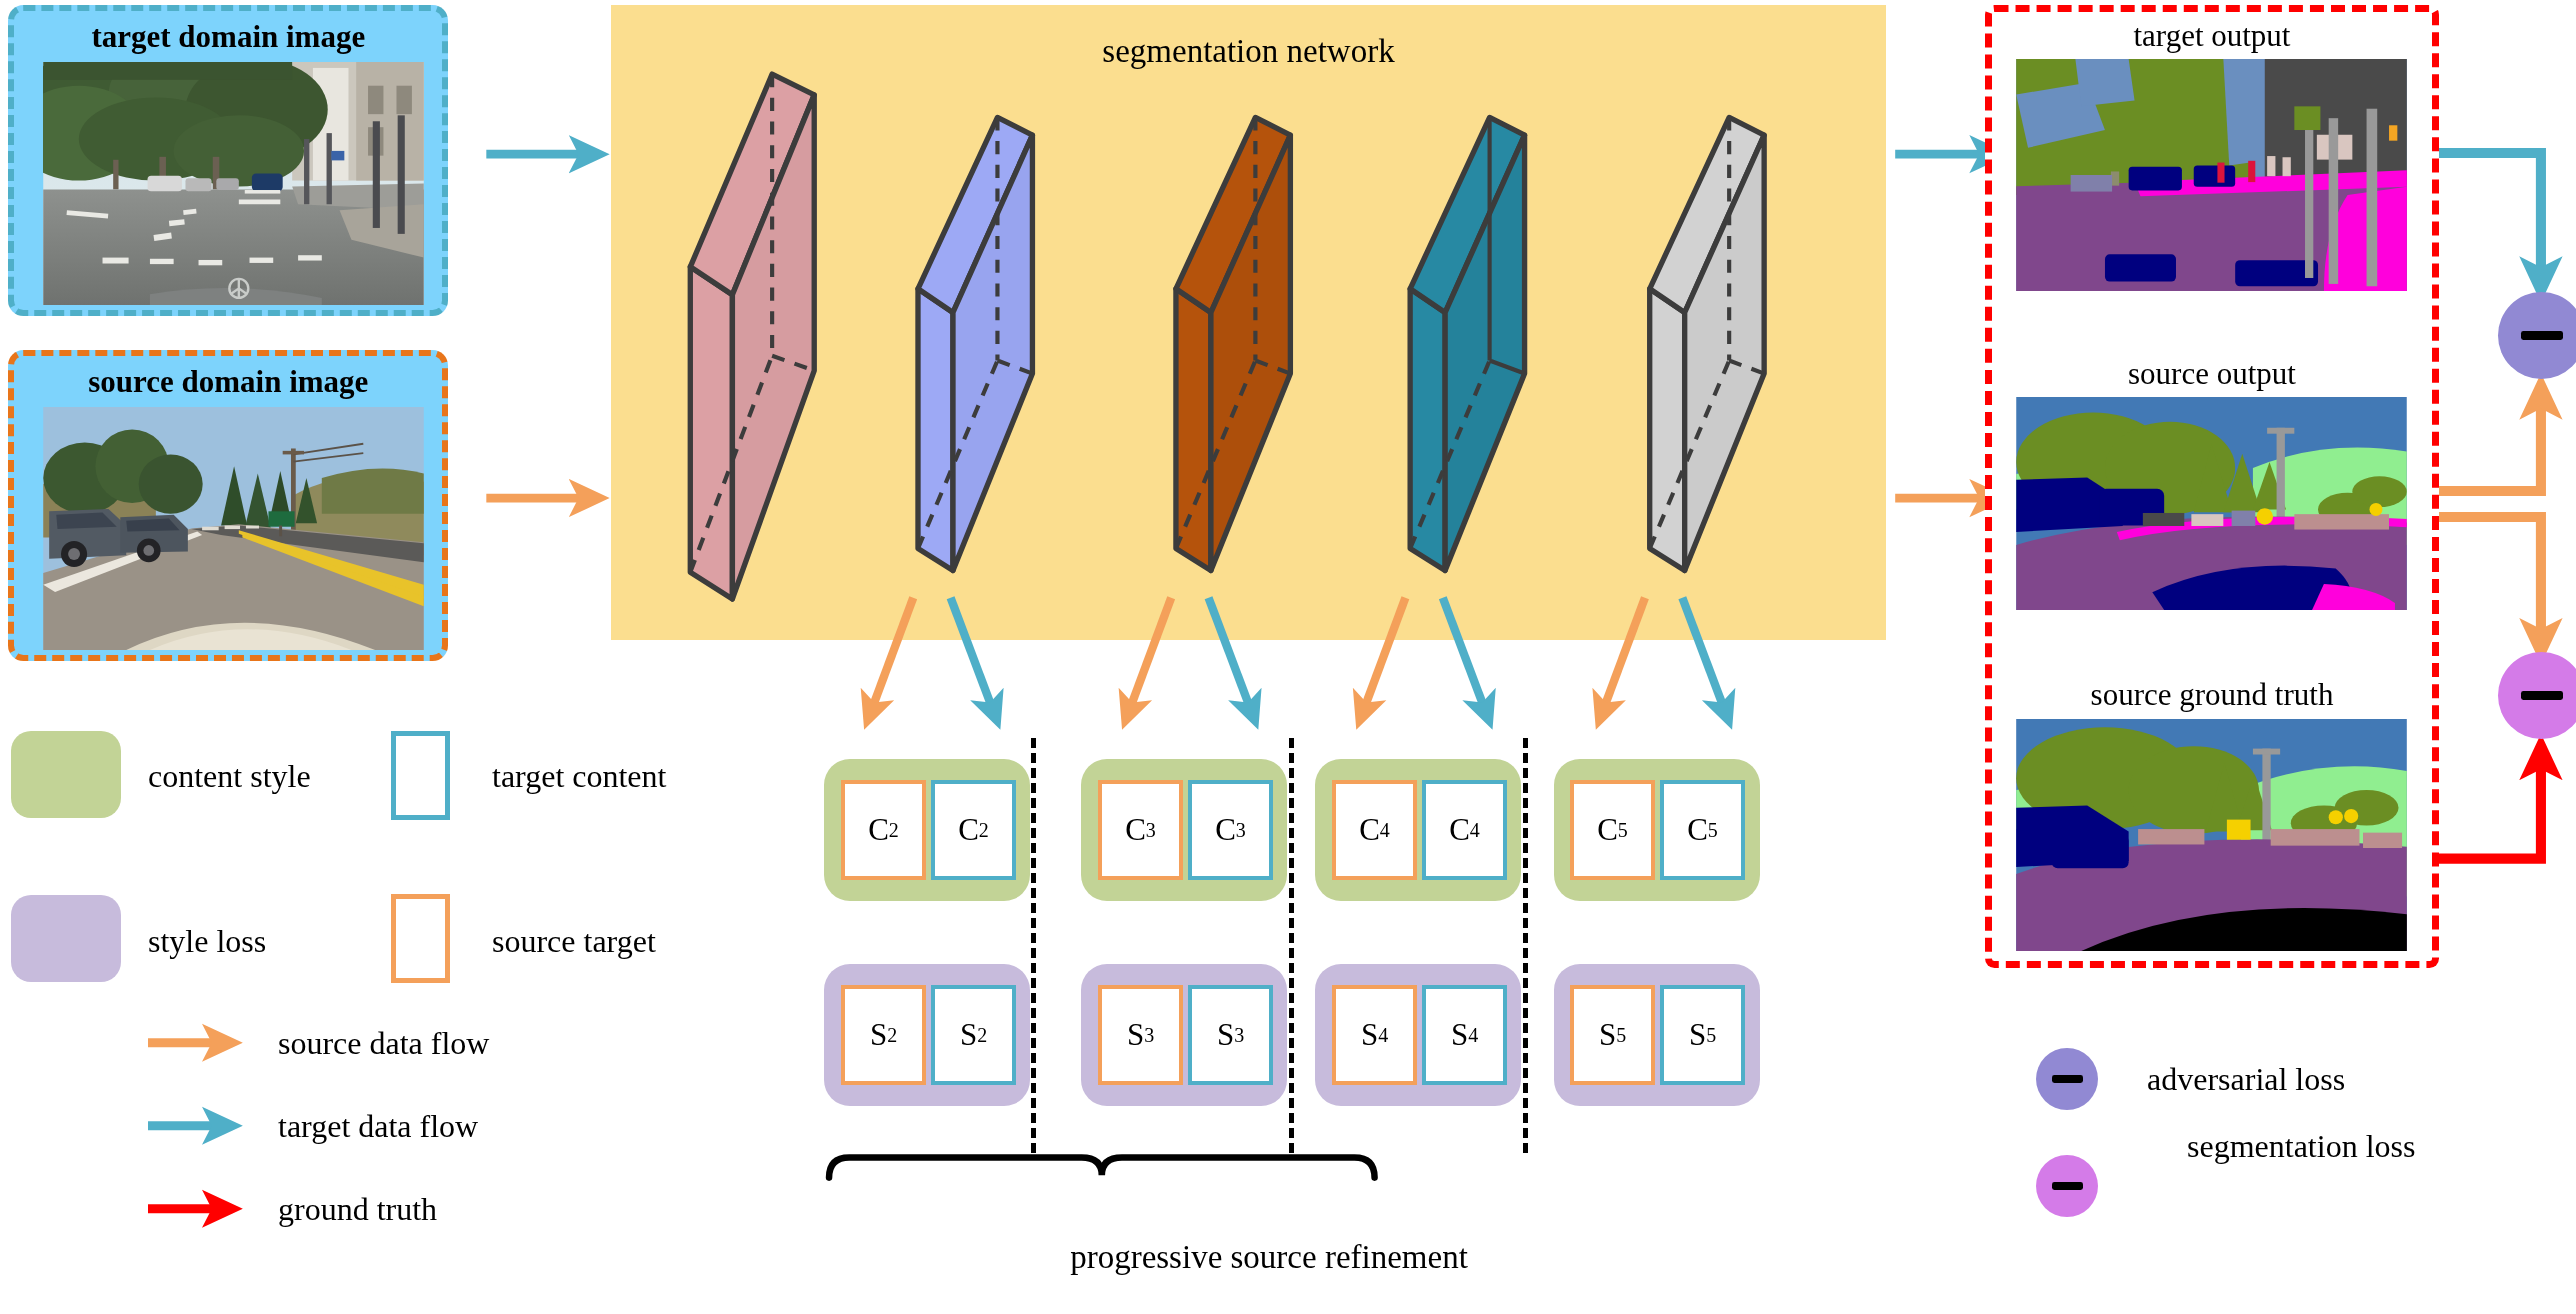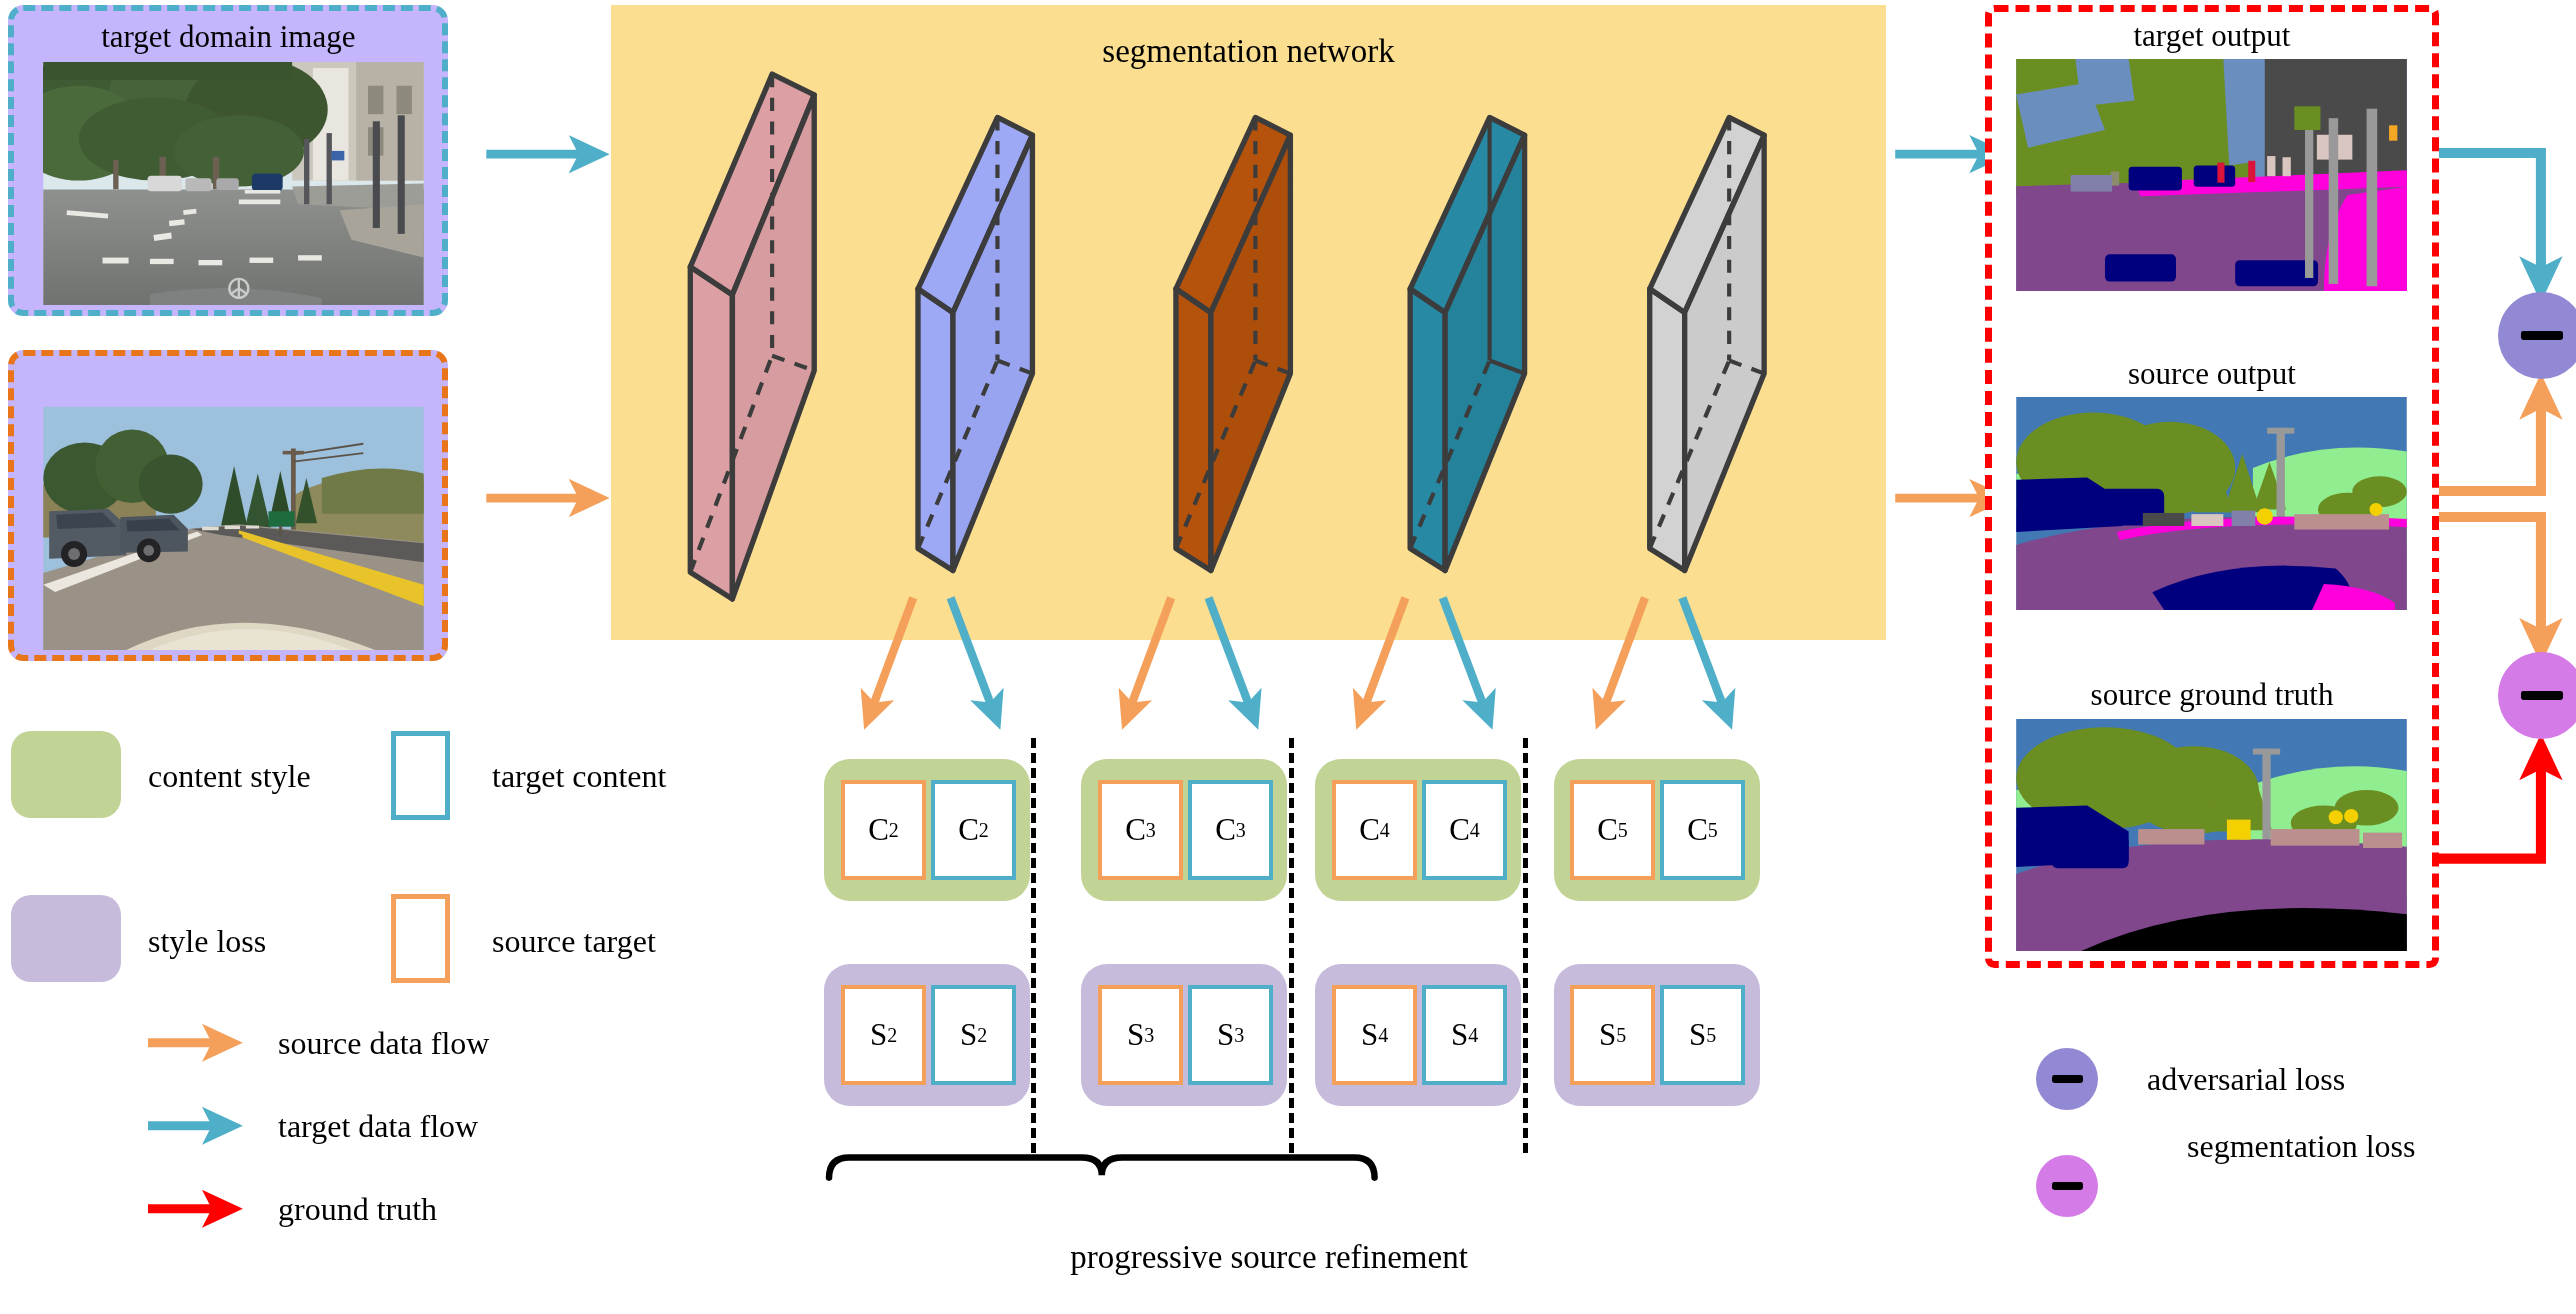--- a/index.html
+++ b/index.html
@@ -3,21 +3,21 @@
 <meta charset="utf-8">
 <style>
   html,body{margin:0;padding:0;background:#fff;}
   body{width:2576px;height:1314px;position:relative;overflow:hidden;
        font-family:"Liberation Serif", serif;color:#000;}
   .abs{position:absolute;}
   .cap{font-family:"Liberation Serif", serif;font-size:31px;color:#000;
        white-space:nowrap;text-align:center;}
 
   
-  .panel{position:absolute;box-sizing:border-box;background:#c4b5fd;}
+  .panel{position:absolute;box-sizing:border-box;background:#7dd3fc;font-weight:bold;}
   .panel.target{border:6.5px dashed #4FAFC8;border-radius:15.4px;}
   .panel.source{border:6.5px dashed #E8751A;border-radius:15.4px;}
   .panel .cap{position:absolute;left:0;right:0;}
   .photo{position:absolute;overflow:hidden;}
 
   
   #net-panel{background:#FBDE8F;}
   #net-title{position:absolute;left:0;right:0;text-align:center;font-size:33px;}
 
   
@@ -126,20 +126,21 @@
       </g>
 
       <path d="M180,392 Q320,368 470,398 L470,410 L180,410 Z" fill="#7e8180"></path>
       <circle cx="330" cy="382" r="16" fill="none" stroke="#c9ccc9" stroke-width="4"></circle>
       <path d="M330,366 L330,398 M330,382 L316,392 M330,382 L344,392" stroke="#c9ccc9" stroke-width="4" fill="none"></path>
     </svg>
   </div>
 </div>
 
 <div class="panel source" style="left:8.3px;top:350px;width:440px;height:311px;">
+  <div class="cap" style="top:8.3px;">source domain image</div>
   <div class="photo" style="left:28.5px;top:51px;width:381px;height:243px;">
     <svg width="381" height="243" viewBox="0 0 642 410">
       <rect width="642" height="410" fill="#9dc0dd"></rect>
 
       <path d="M0,130 Q90,86 190,120 L190,220 L0,220 Z" fill="#8b8257"></path>
       <path d="M420,150 Q520,96 642,126 L642,250 L420,250 Z" fill="#8f8a5c"></path>
       <path d="M470,120 Q560,92 642,112 L642,180 L470,180 Z" fill="#6f7a46"></path>
 
       <ellipse cx="70" cy="120" rx="70" ry="60" fill="#3c5830"></ellipse>
       <ellipse cx="150" cy="100" rx="62" ry="62" fill="#436034"></ellipse>

